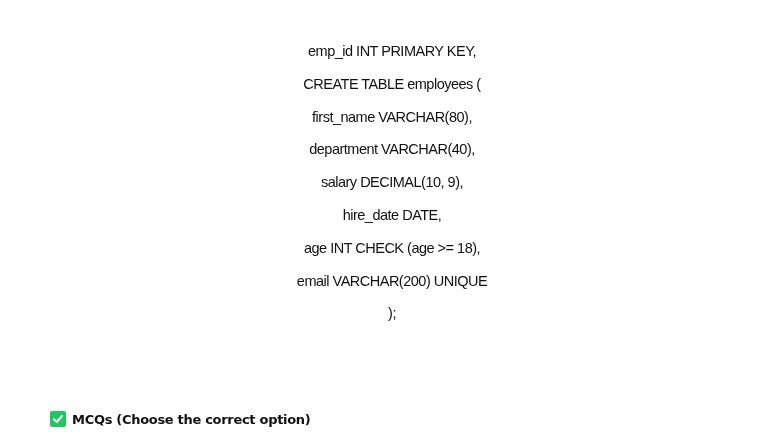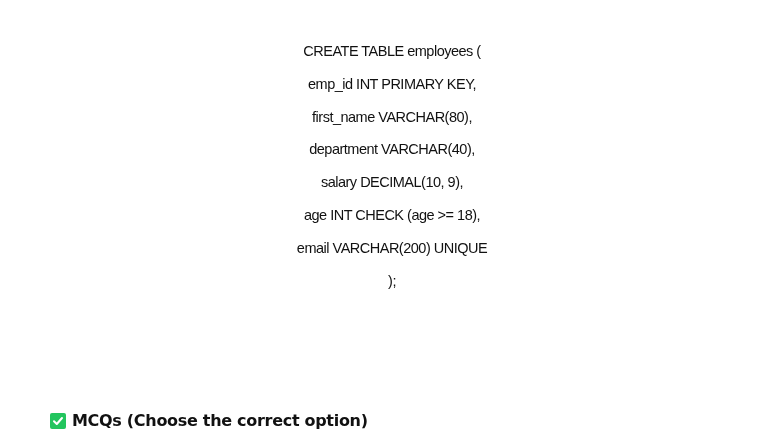--- a/index.html
+++ b/index.html
@@ -47,34 +47,35 @@
       align-items: center;
       justify-content: center;
     }
     .checkbox svg {
       width: 12px;
       height: 12px;
     }
     .mcq-label {
       font-family: "DejaVu Sans", sans-serif;
       font-weight: bold;
-      font-size: 16px;
+      font-size: 13px;
       letter-spacing: -0.3px;
       color: #111111;
     }
   </style>
 </head>
 <body>
 
 <div class="code-block">
+  <div class="code-line">emp_id INT PRIMARY KEY,</div>
   <div class="code-line">CREATE TABLE employees (</div>
-  <div class="code-line">emp_id INT PRIMARY KEY,</div>
   <div class="code-line">first_name VARCHAR(80),</div>
   <div class="code-line">department VARCHAR(40),</div>
   <div class="code-line">salary DECIMAL(10, 9),</div>
+  <div class="code-line">hire_date DATE,</div>
   <div class="code-line">age INT CHECK (age &gt;= 18),</div>
   <div class="code-line">email VARCHAR(200) UNIQUE</div>
   <div class="code-line">);</div>
 </div>
 
 <div class="mcq-header">
   <span class="checkbox">
     <svg viewBox="0 0 12 12" aria-hidden="true">
       <path d="M2 6.2 L4.8 9 L10 3" fill="none" stroke="#ffffff" stroke-width="2" stroke-linecap="round" stroke-linejoin="round"></path>
     </svg>

